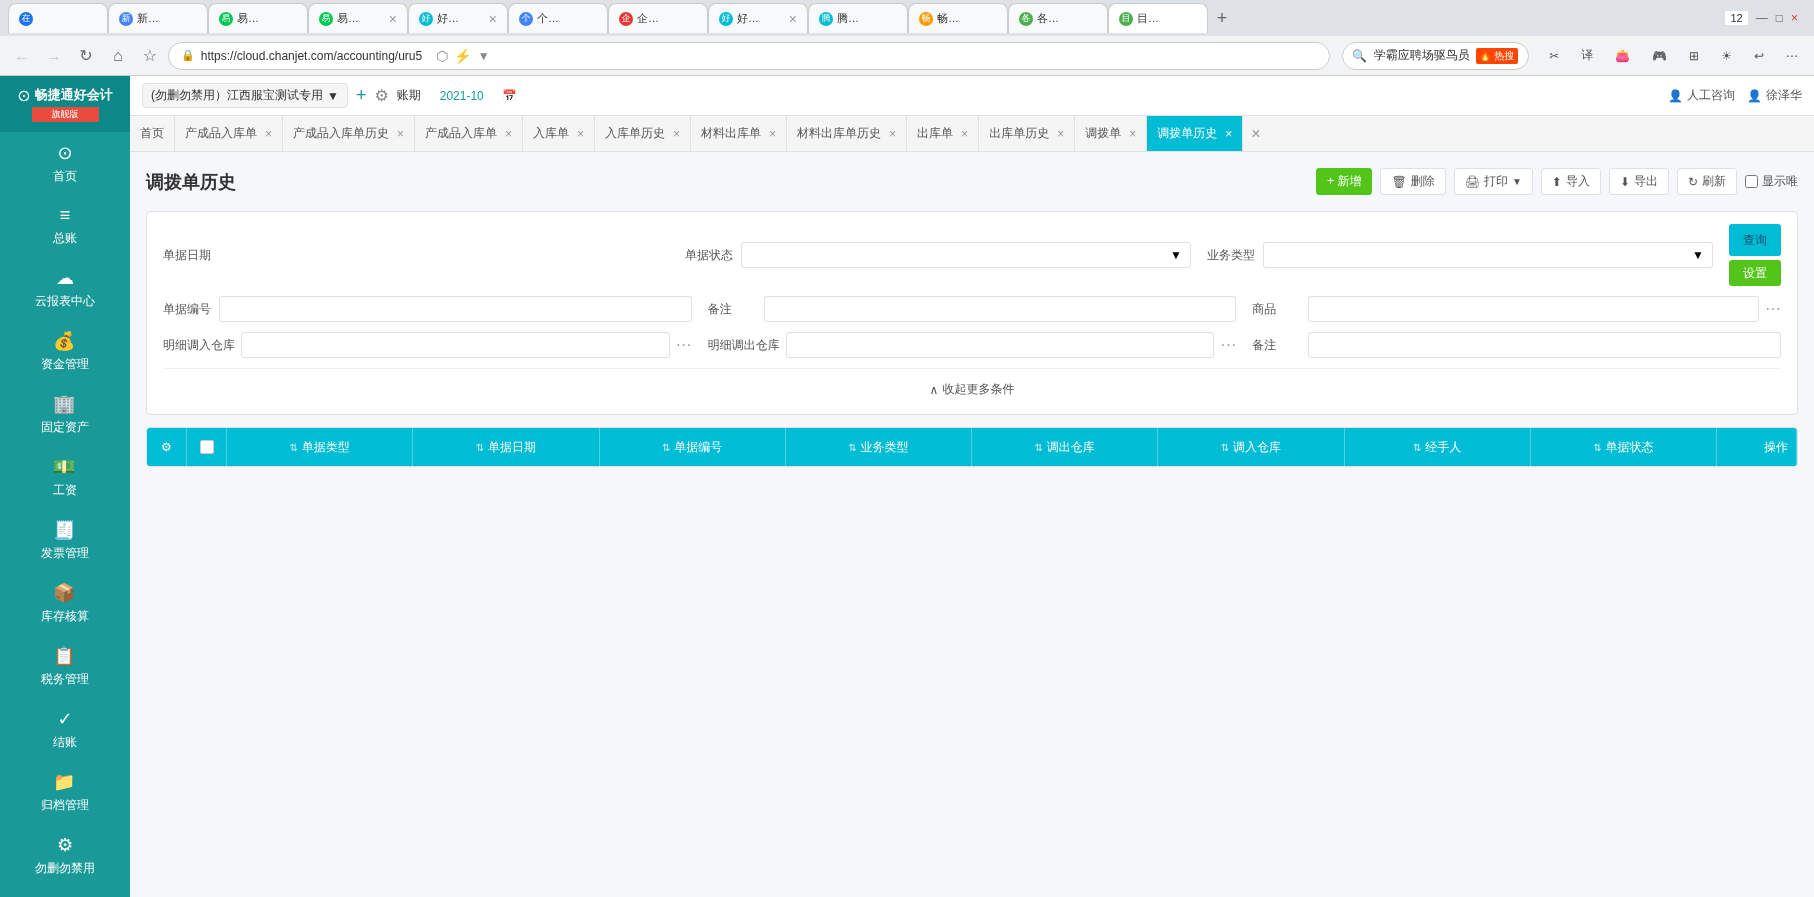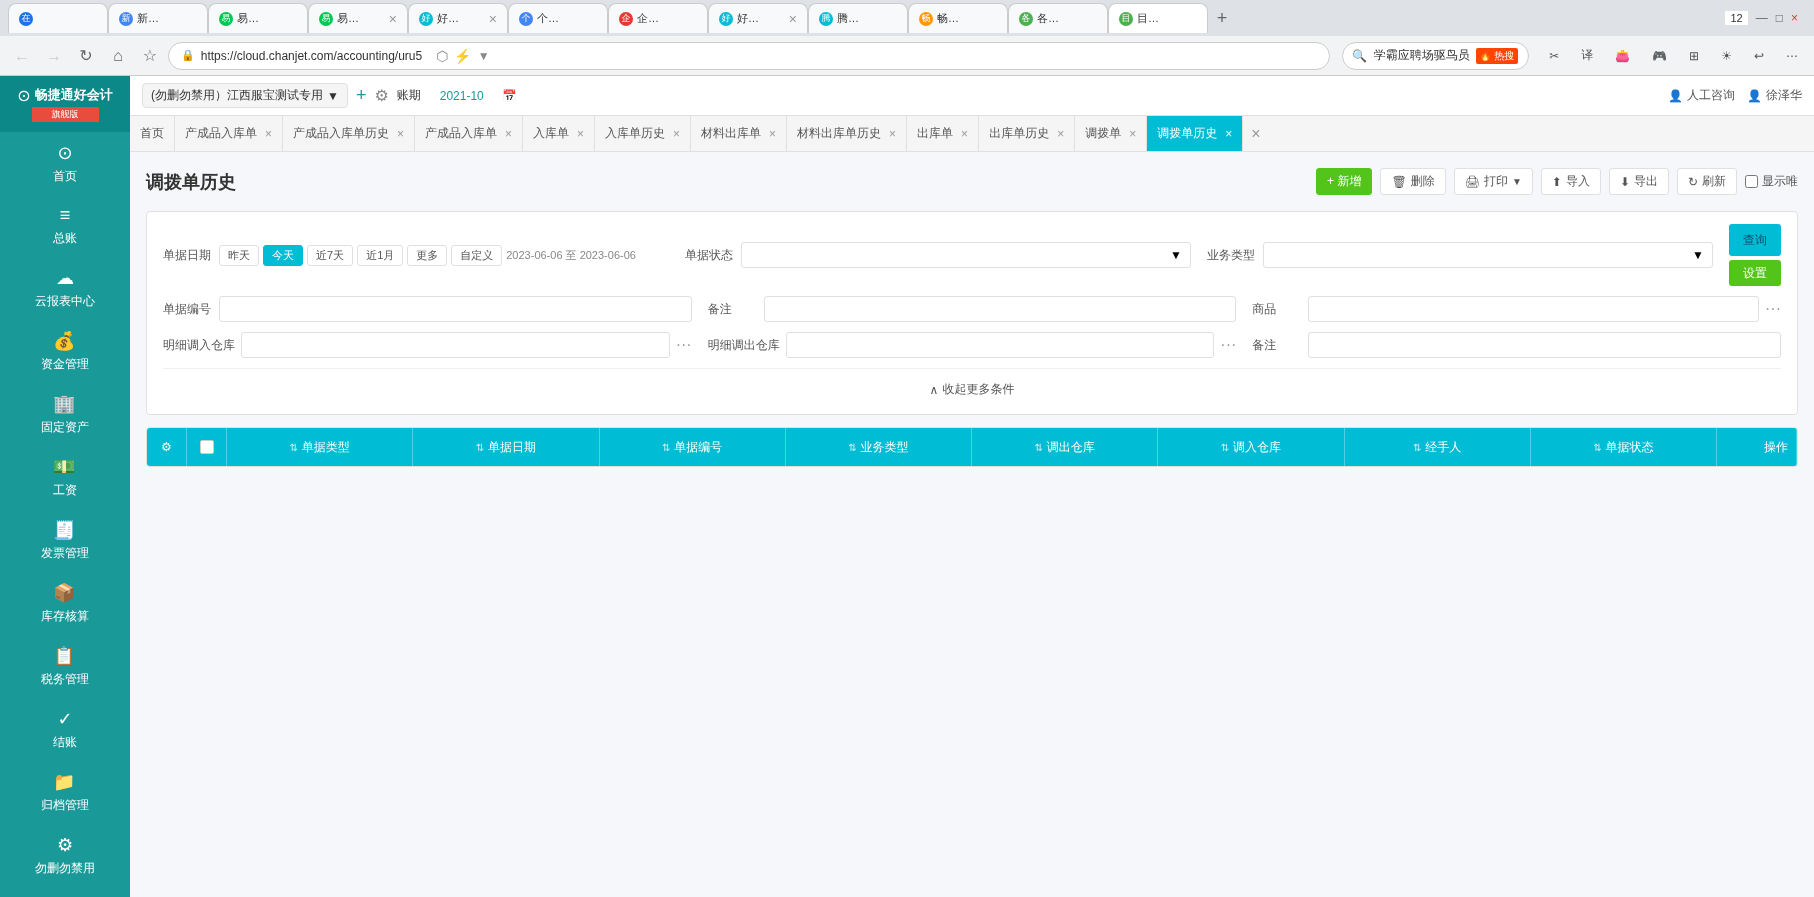--- a/index.html
+++ b/index.html
@@ -399,29 +399,20 @@
             <span>显示唯</span>
           </label>
         </div>
       </div>
 
       <div class="filter-section">
 
         <div class="filter-row">
           <div class="filter-item" style="min-width:420px;">
             <span class="filter-label">单据日期</span>
-            <div class="date-filter">
-              <button class="date-btn">昨天</button>
-              <button class="date-btn active">今天</button>
-              <button class="date-btn">近7天</button>
-              <button class="date-btn">近1月</button>
-              <button class="date-btn">更多</button>
-              <button class="date-btn">自定义</button>
-              <span class="date-range">2023-06-06 至 2023-06-06</span>
-            </div>
           </div>
           <div class="filter-item" style="flex:1;min-width:200px;">
             <span class="filter-label">单据状态</span>
             <div class="filter-select">
               <span></span>
               <span>▼</span>
             </div>
           </div>
           <div class="filter-item" style="flex:1;min-width:200px;">
             <span class="filter-label">业务类型</span>

